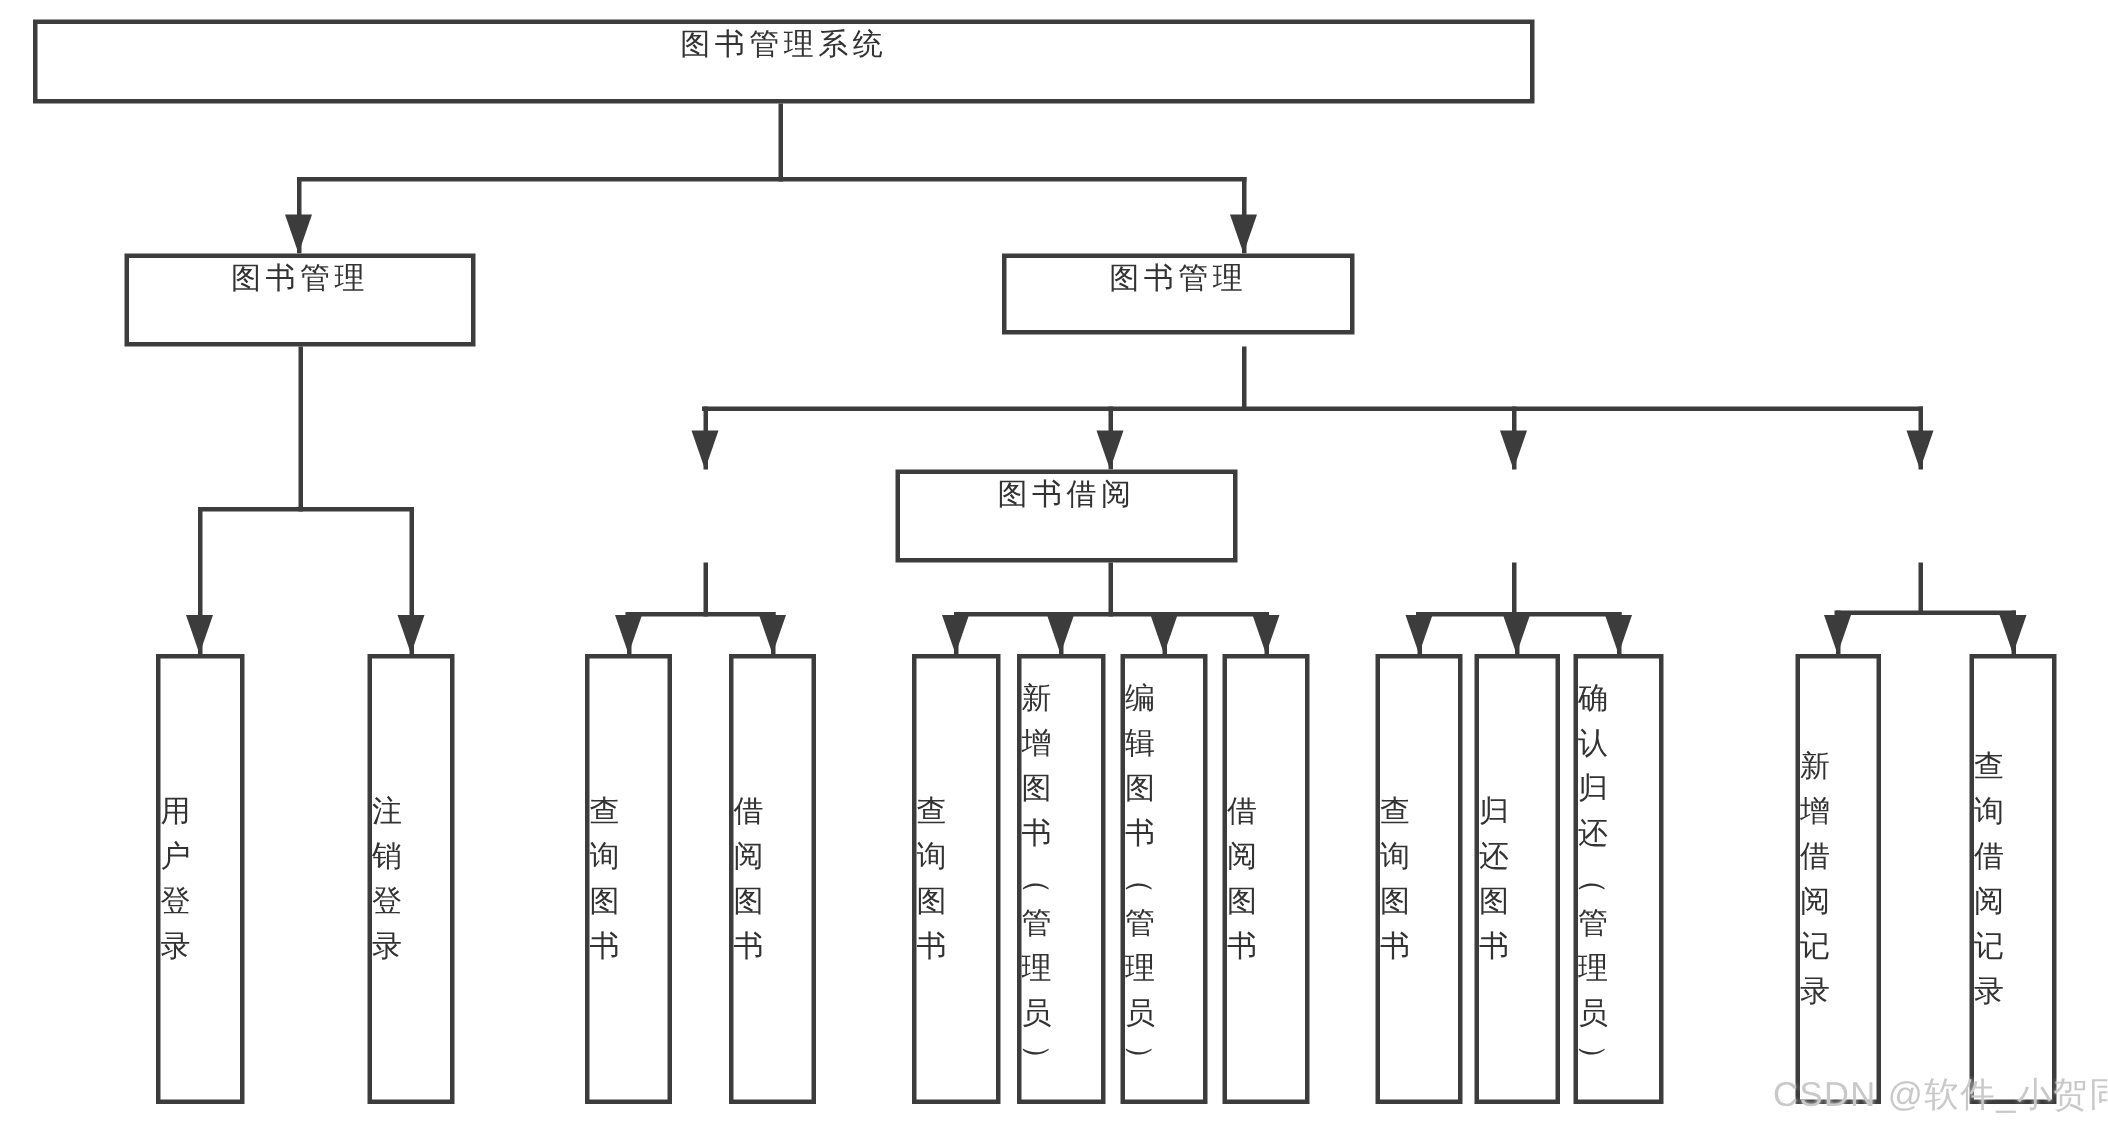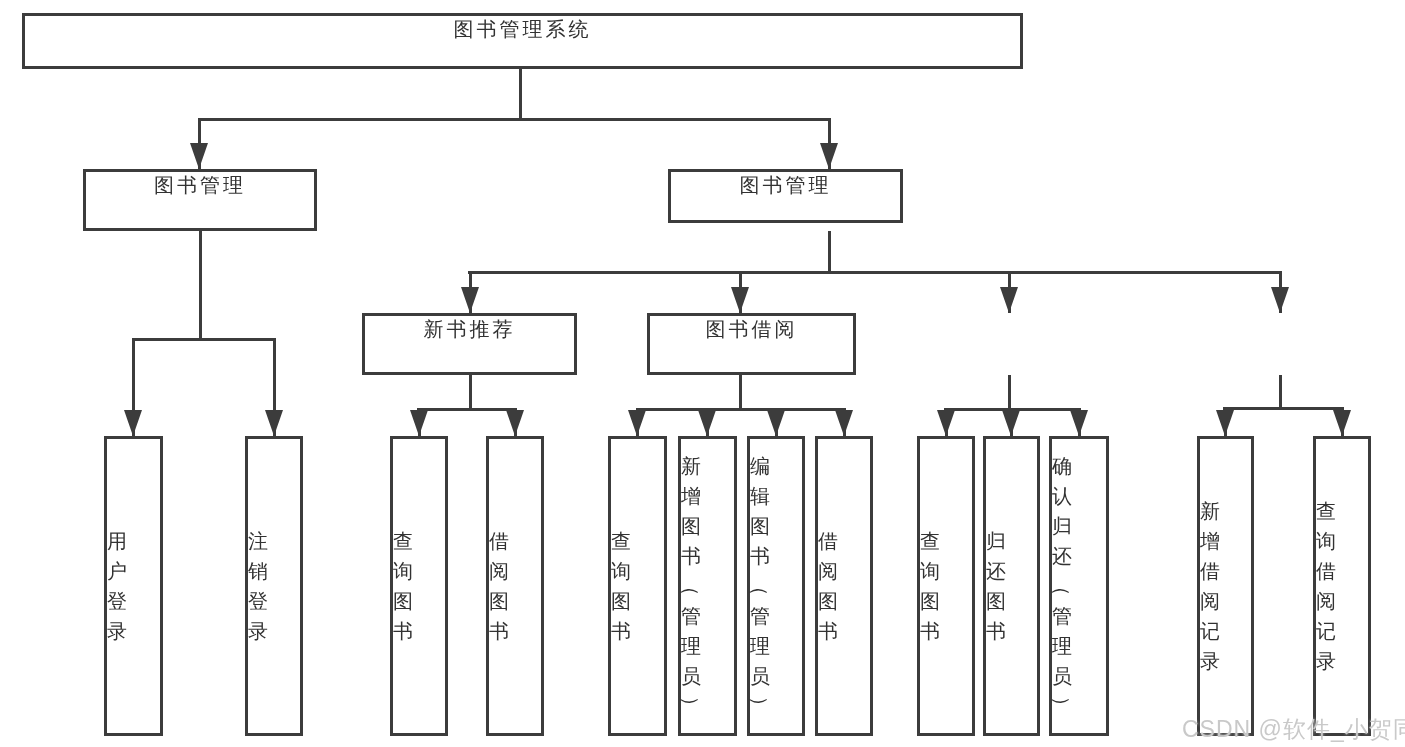--- a/index.html
+++ b/index.html
@@ -67,24 +67,21 @@
   <div class="ln" style="left:468px;top:271px;width:814px;height:3px"></div>
   <div class="ln" style="left:469px;top:271px;width:3px;height:42px"></div>
   <div class="ah" style="left:461px;top:287px"></div>
   <div class="ln" style="left:739px;top:271px;width:3px;height:42px"></div>
   <div class="ah" style="left:731px;top:287px"></div>
   <div class="ln" style="left:1008px;top:271px;width:3px;height:42px"></div>
   <div class="ah" style="left:1000px;top:287px"></div>
   <div class="ln" style="left:1279px;top:271px;width:3px;height:42px"></div>
   <div class="ah" style="left:1271px;top:287px"></div>
 
-  <div class="box" style="left:362px;top:313px;width:215px;height:62px">
-    <span class="hlabel">新书推荐</span>
-  </div>
-  <div class="box" style="left:647px;top:313px;width:209px;height:62px">
+  <div class="box" style="left:597px;top:313px;width:228px;height:62px">
     <span class="hlabel">图书借阅</span>
   </div>
 
   <div class="ln" style="left:469px;top:375px;width:3px;height:36px"></div>
   <div class="ln" style="left:417px;top:408px;width:100px;height:3px"></div>
   <div class="ln" style="left:418px;top:408px;width:3px;height:28px"></div>
   <div class="ah" style="left:410px;top:410px"></div>
   <div class="ln" style="left:514px;top:408px;width:3px;height:28px"></div>
   <div class="ah" style="left:506px;top:410px"></div>
 

